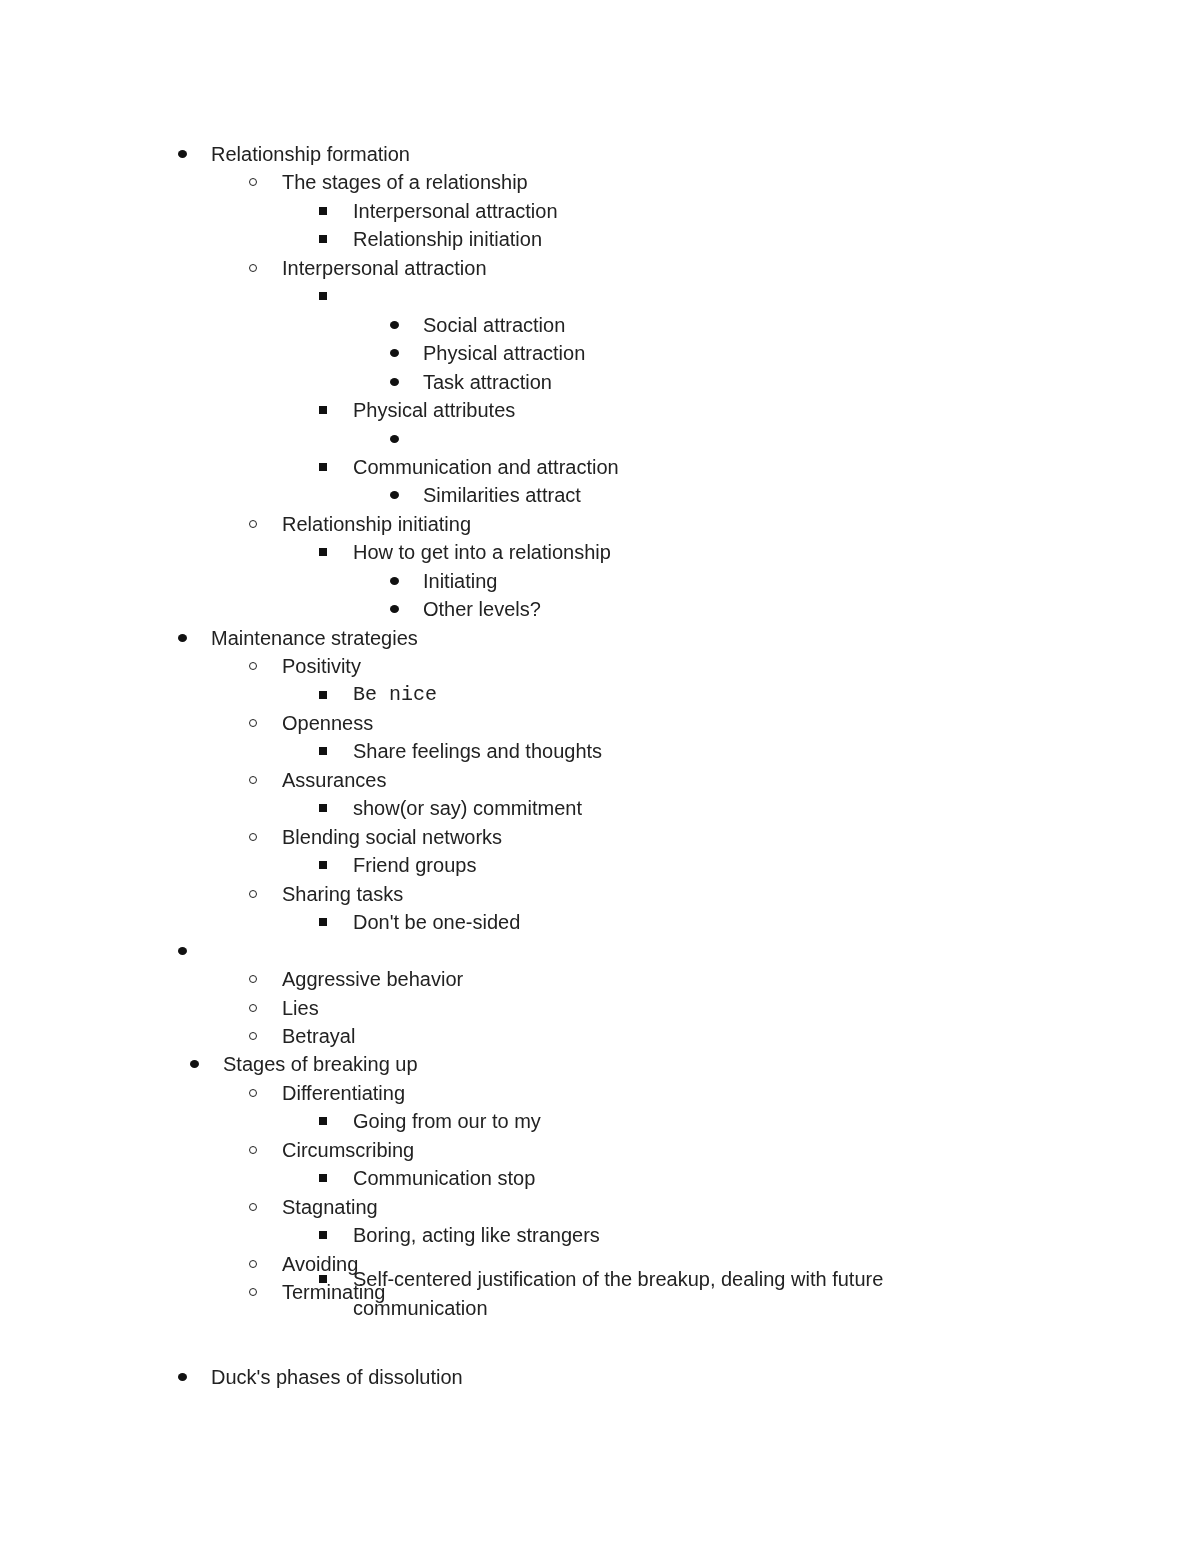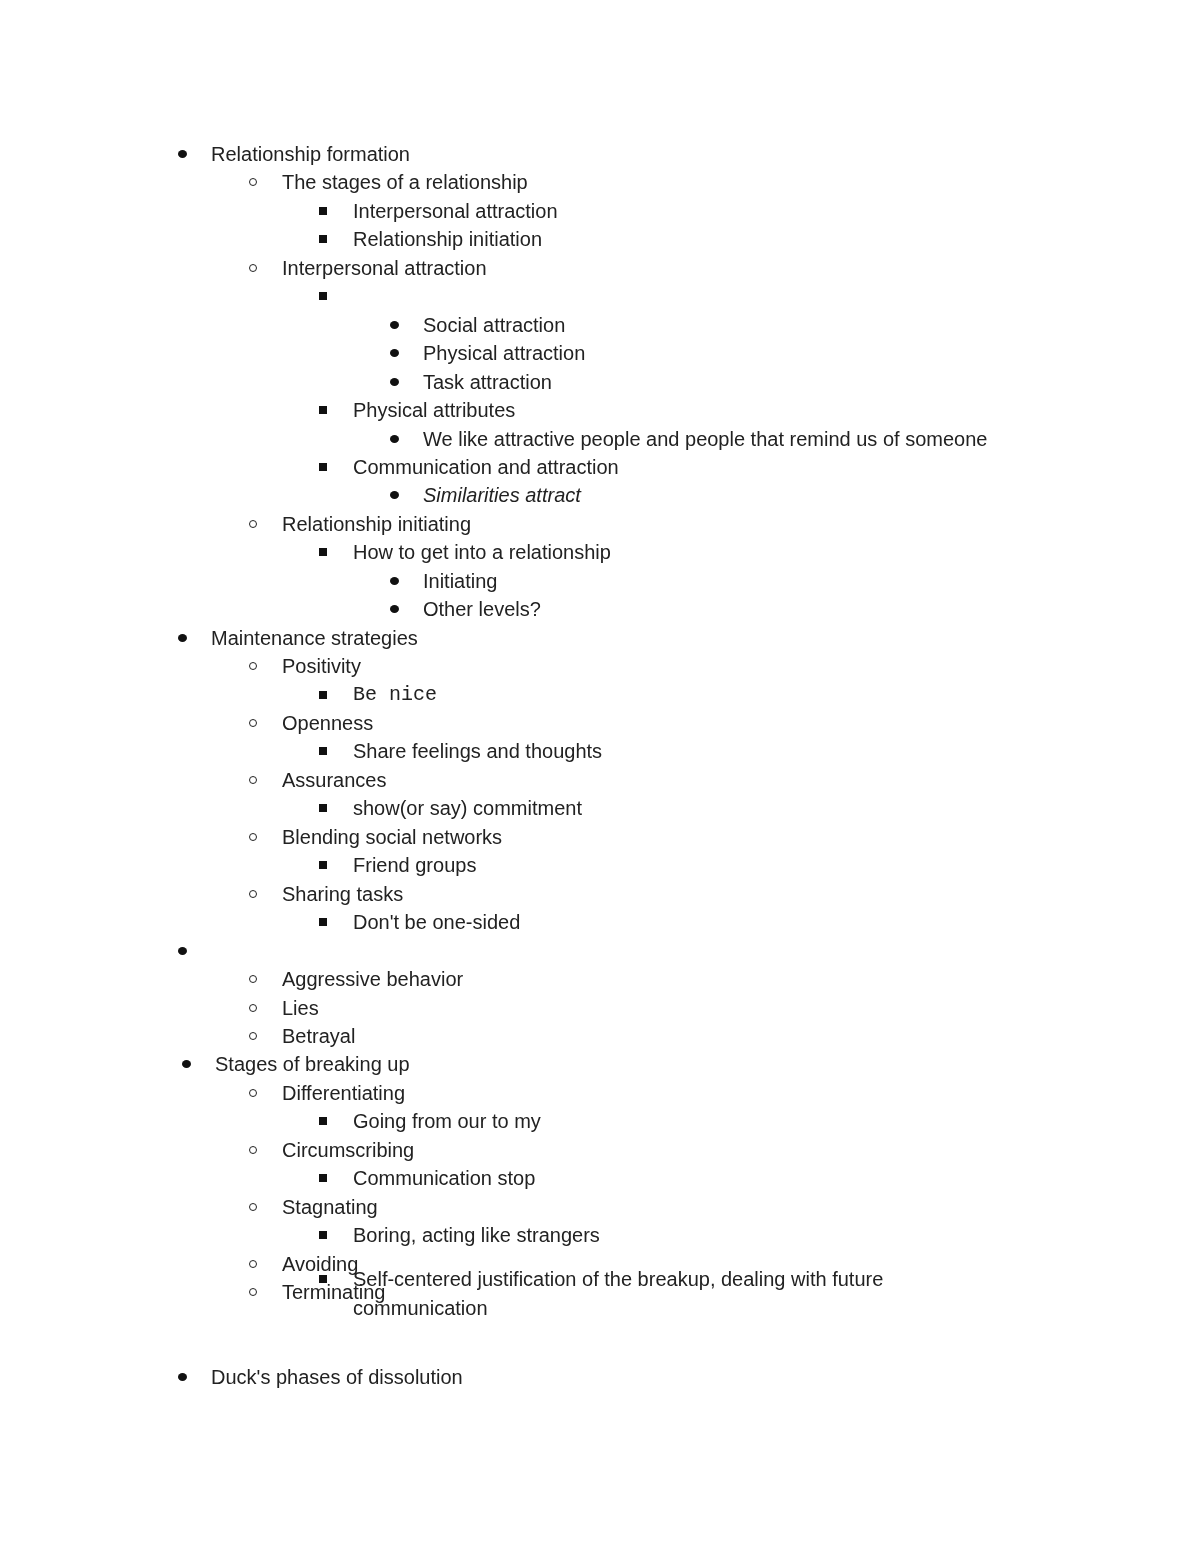--- a/index.html
+++ b/index.html
@@ -140,33 +140,32 @@
       <div class="line" style="top: 256.05px; left: 0px; width: 1200px;">
         <span class="bullet" style="left: 319px;">
           <span class="square"></span>
         </span>
         <span class="text" style="left: 353px;">Physical attributes</span>
       </div>
       <div class="line" style="top: 284.5px; left: 0px; width: 1200px;">
         <span class="bullet" style="left: 390px;">
           <span class="dot-filled"></span>
         </span>
-        <span class="text" style="left: 423px;">We like attractive people and people that remind us of someone</span>
       </div>
       <div class="line" style="top: 312.95px; left: 0px; width: 1200px;">
         <span class="bullet" style="left: 319px;">
           <span class="square"></span>
         </span>
         <span class="text" style="left: 353px;">Communication and attraction</span>
       </div>
       <div class="line" style="top: 341.4px; left: 0px; width: 1200px;">
         <span class="bullet" style="left: 390px;">
           <span class="dot-filled"></span>
         </span>
-        <span class="text" style="left: 423px; font-style: italic;">Similarities attract</span>
+        <span class="text" style="left: 423px;">Similarities attract</span>
       </div>
       <div class="line" style="top: 369.85px; left: 0px; width: 1200px;">
         <span class="bullet" style="left: 249px;">
           <span class="dot-hollow"></span>
         </span>
         <span class="text" style="left: 282px;">Relationship initiating</span>
       </div>
       <div class="line" style="top: 398.3px; left: 0px; width: 1200px;">
         <span class="bullet" style="left: 319px;">
           <span class="square"></span>
@@ -267,21 +266,21 @@
           <span class="dot-hollow"></span>
         </span>
         <span class="text" style="left: 282px;">Lies</span>
       </div>
       <div class="line" style="top: 881.95px; left: 0px; width: 1200px;">
         <span class="bullet" style="left: 249px;">
           <span class="dot-hollow"></span>
         </span>
         <span class="text" style="left: 282px;">Betrayal</span>
       </div>
-      <div class="line" style="top: 910.4px; left: 4px; width: 1073px;">
+      <div class="line" style="top: 910.4px; left: 12px; width: 1073px;">
         <span class="bullet" style="left: 178px;">
           <span class="dot-filled"></span>
         </span>
         <span class="text" style="left: 211px;">Stages of breaking up</span>
       </div>
       <div class="line" style="top: 938.85px; left: 0px; width: 1200px;">
         <span class="bullet" style="left: 249px;">
           <span class="dot-hollow"></span>
         </span>
         <span class="text" style="left: 282px;">Differentiating</span>

